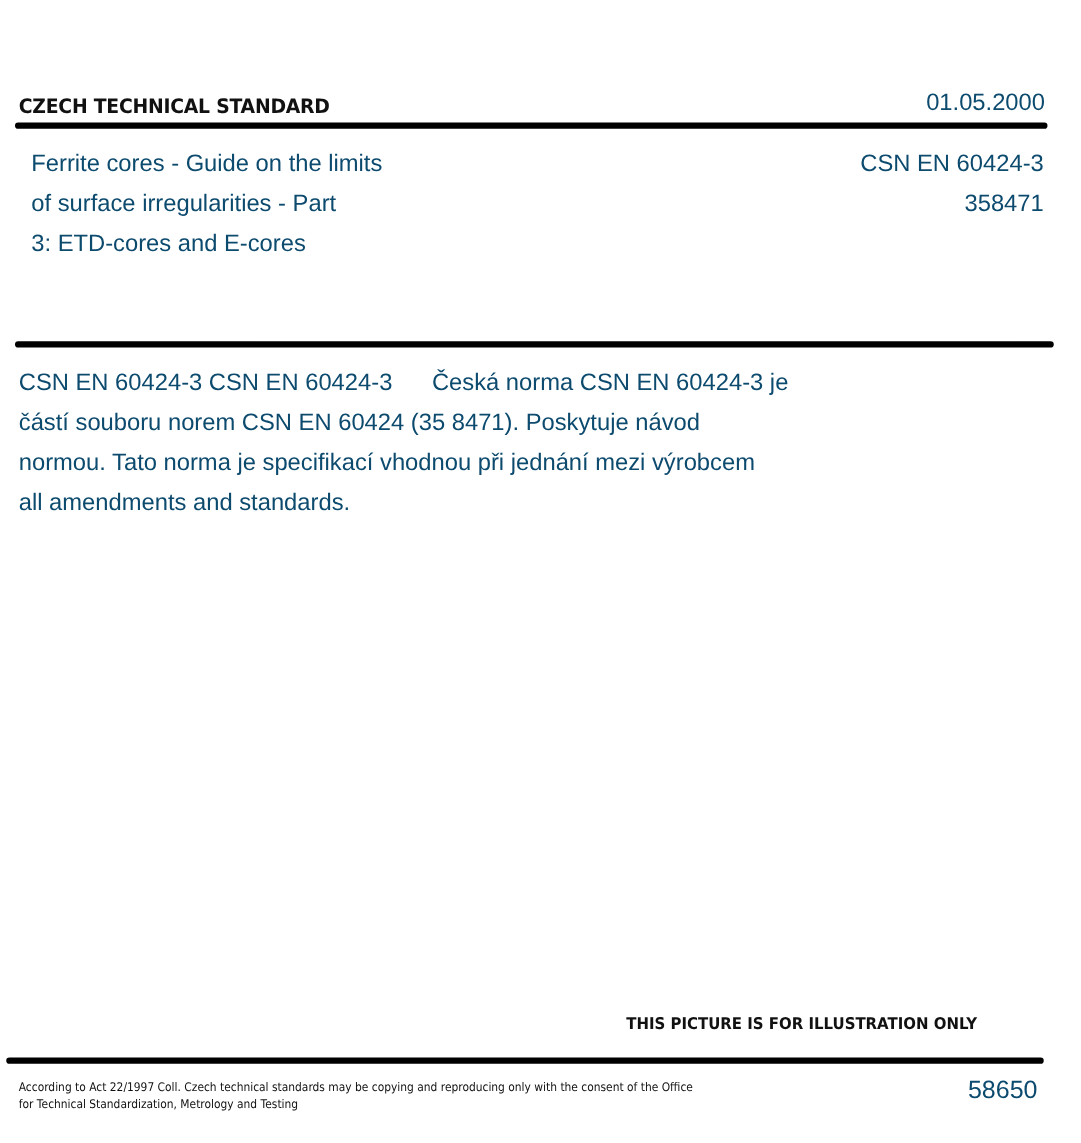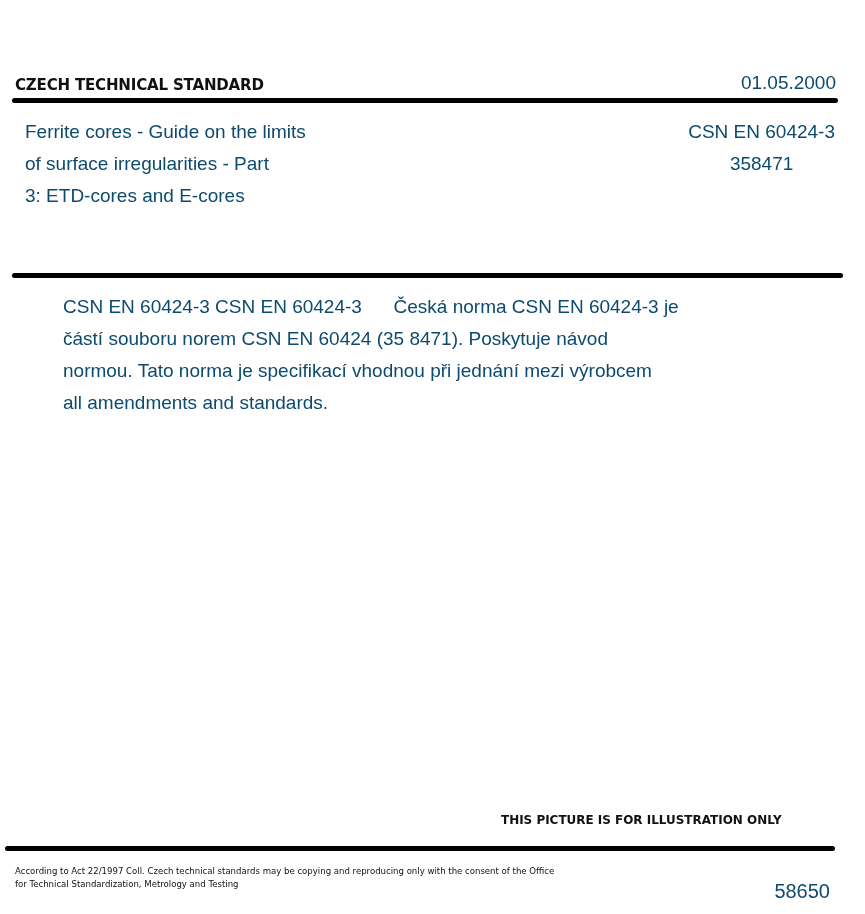--- a/index.html
+++ b/index.html
@@ -48,29 +48,29 @@
       width: 360px;
     }
     .title-line { display: block; white-space: nowrap; }
     .id-block {
       right: 30px;
       top: 116px;
       font-size: 19px;
       line-height: 32px;
       text-align: right;
     }
-    .id-line { display: block; white-space: nowrap; text-align: center; }
+    .id-line { display: block; white-space: nowrap; }
     .desc-block {
       left: 15px;
       top: 291px;
       font-size: 19px;
       line-height: 32px;
       width: 720px;
     }
-    .desc-line { display: block; white-space: pre; margin-left: 48px; }
+    .desc-line { display: block; white-space: pre; }
     .illustration {
       left: 501px;
       top: 812px;
       font-family: "DejaVu Sans", sans-serif;
       font-weight: bold;
       font-size: 13px;
       color: #111;
       white-space: nowrap;
       transform: scaleX(0.92);
       transform-origin: left center;
@@ -84,21 +84,20 @@
       color: #111;
       transform: scaleX(0.9);
       transform-origin: left top;
     }
     .footer-note span { display: block; white-space: nowrap; }
     .footer-number {
       right: 35px;
       top: 861px;
       font-size: 20px;
       white-space: nowrap;
-      margin-top: 19px;
     }
   </style>
 </head>
 <body>
 
 <div class="abs header-label">CZECH TECHNICAL STANDARD</div>
 <div class="abs header-date teal">01.05.2000</div>
 <div class="rule" style="left:12px; top:98px; width:826px;"></div>
 
 <div class="abs title-block teal">

